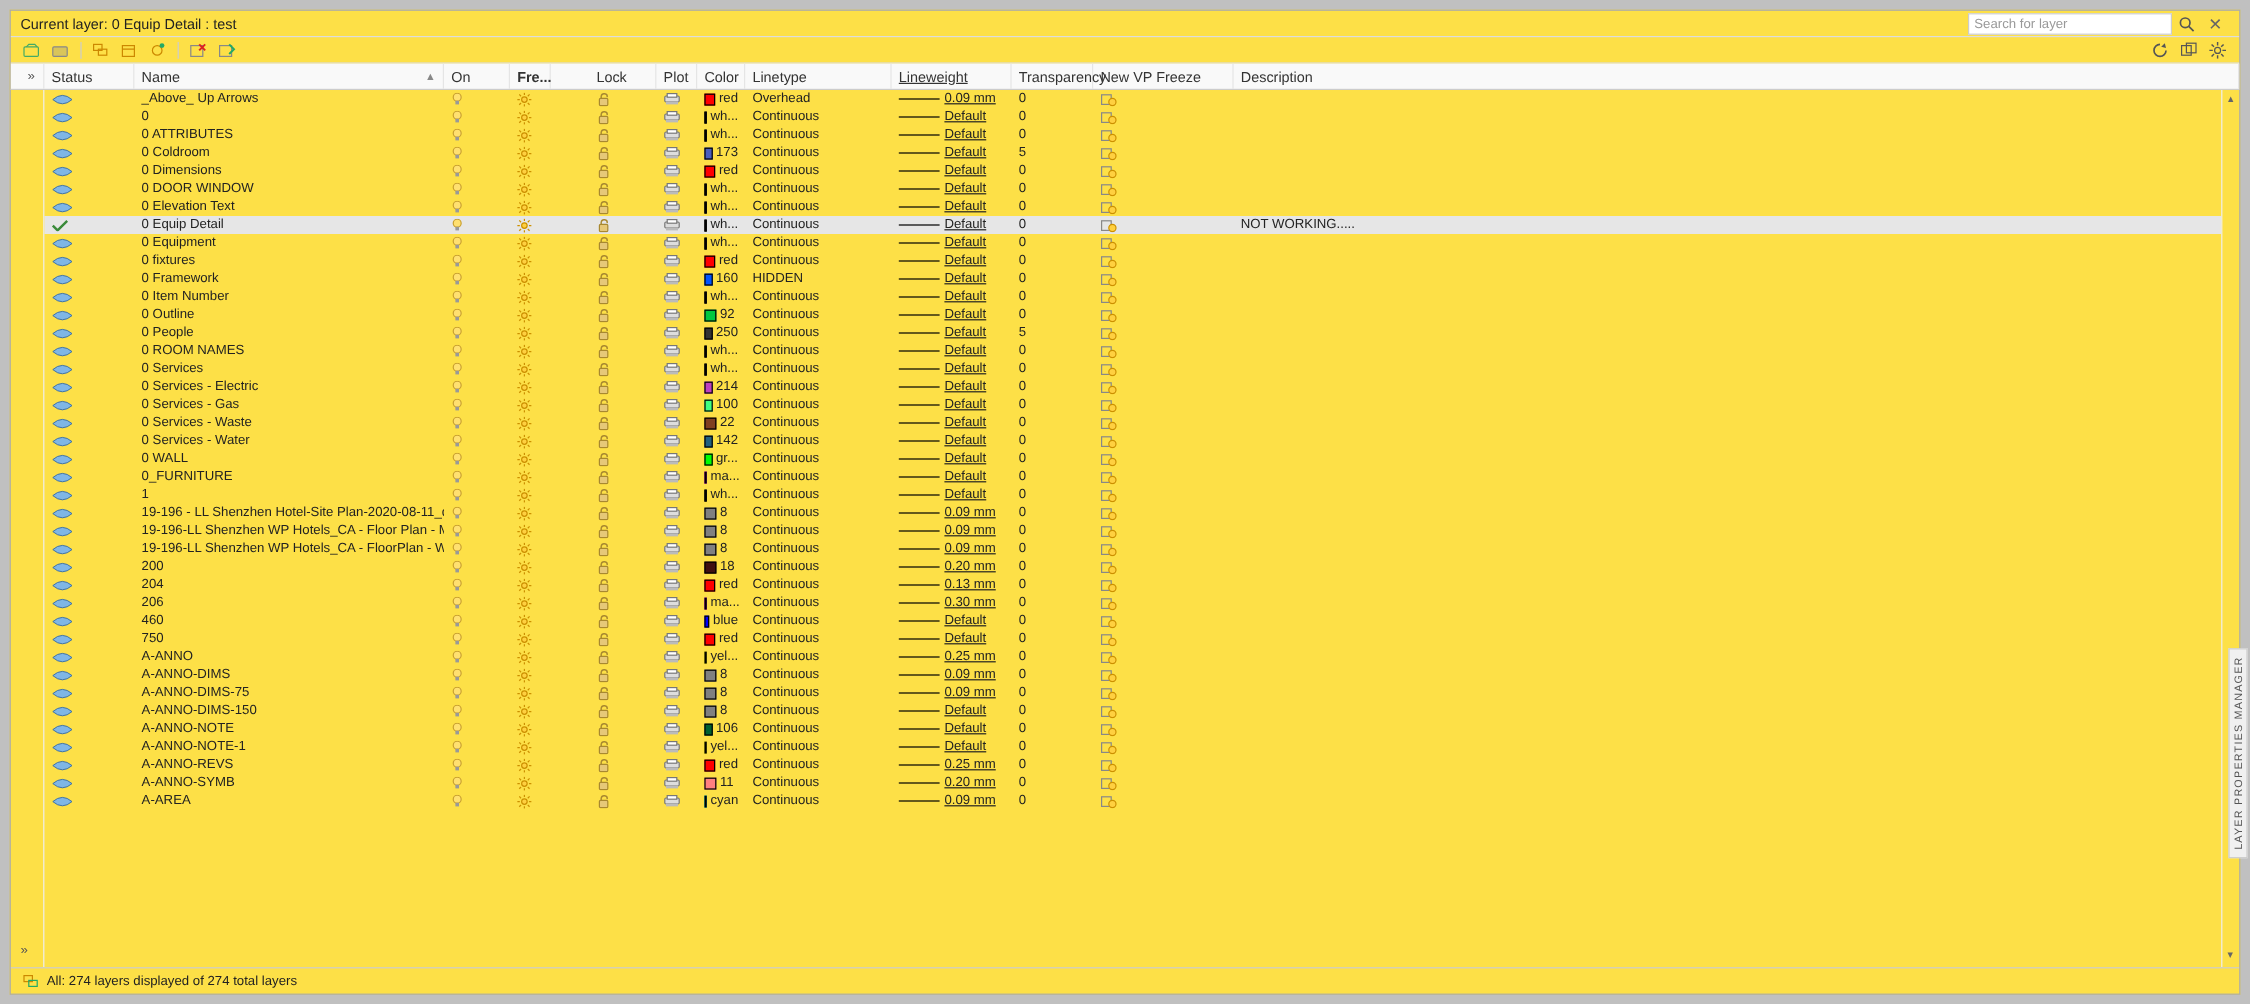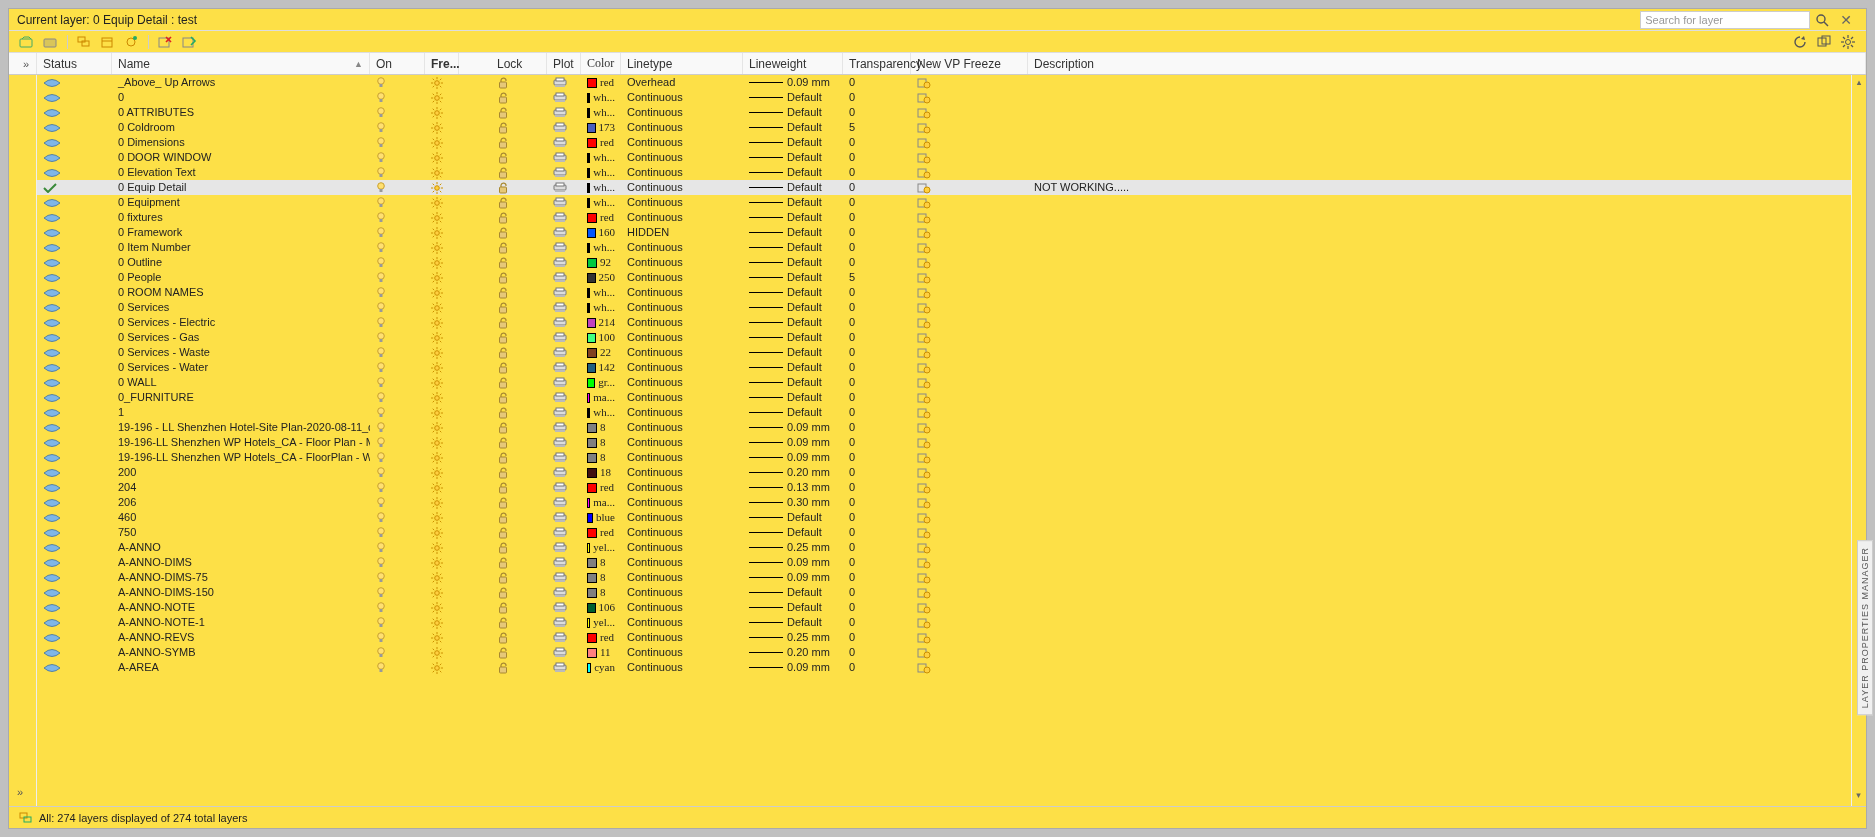--- a/index.html
+++ b/index.html
@@ -6,21 +6,21 @@
   html, body { width: 1875px; height: 837px; overflow: hidden; background:#c0c0c0; }
   .panel { position:absolute; left:8px; top:8px; right:8px; bottom:8px; background:#fde047; border:1px solid #aaa; font-size:12px; color:#222; display:flex; flex-direction:column;}
   .titlebar { height:22px; padding:3px 8px; border-bottom:1px solid #ddd; display:flex; align-items:center; justify-content:space-between;}
   .titlebar .search { width:170px; height:18px; border:1px solid #ccc; padding:1px 4px; font-size:11px; color:#888; background:#fff;}
   .toolbar { height:22px; padding:2px 10px; border-bottom:1px solid #ddd; display:flex; align-items:center; gap:8px;}
   .t-icon { width:16px; height:16px; display:inline-flex; align-items:center; justify-content:center; }
   .spacer { flex:1; }
   .header-row { height:22px; border-bottom:1px solid #ccc; background:#f9f9f9; display:flex; font-size:12px; color:#333; user-select:none;}
   .header-row .hcell { border-right:1px solid #e5e5e5; padding:3px 6px; display:flex; align-items:center; }
   .body { flex:1; overflow-y:auto; display:flex; }
-  .c-expand { width:28px; } .c-status{width:75px;text-align:center;} .c-name{width:258px;} .c-on{width:55px;} .c-fre{width:34px;font-weight:bold;} .c-lock{width:56px;margin-left:32px;} .c-plot{width:34px;} .c-color{width:40px;font-family:Liberation Serif, serif;} .c-linetype{width:122px;} .c-lw{width:100px;} .c-trans{width:68px;} .c-nvp{width:117px;text-align:center;} .c-desc{flex:1;}
+  .c-expand { width:28px; } .c-status{width:75px;text-align:center;} .c-name{width:258px;} .c-on{width:55px;} .c-fre{width:34px;font-weight:bold;} .c-lock{width:56px;margin-left:32px;} .c-plot{width:34px;} .c-color{width:40px;} .c-linetype{width:122px;} .c-lw{width:100px;text-decoration:underline;} .c-trans{width:68px;} .c-nvp{width:117px;text-align:center;} .c-desc{flex:1;}
   .row { height:15px; display:flex; align-items:center; font-size:11px; line-height:15px; }
   .row.selected { background:#e6e6e6; }
   .row .cell { padding:0 6px; overflow:hidden; white-space:nowrap; text-overflow:ellipsis; display:flex; align-items:center;}
   .swatch { width:10px; height:10px; border:1px solid #000; margin-right:3px; }
   .lw-line { width:34px; height:0; border-top:1px solid #000; margin-right:4px;}
   .statusbar { height:22px; border-top:1px solid #ccc; display:flex; align-items:center; padding:2px 8px; gap:6px; font-size:11px;}
   .left-gutter { width:28px; border-right:1px solid #eee; }
   .rows-container { flex:1; }
   .right-scroll { width:15px; border-left:1px solid #eee; }
   .chev { color:#555; font-size:11px; padding:0 8px; cursor:default;}

